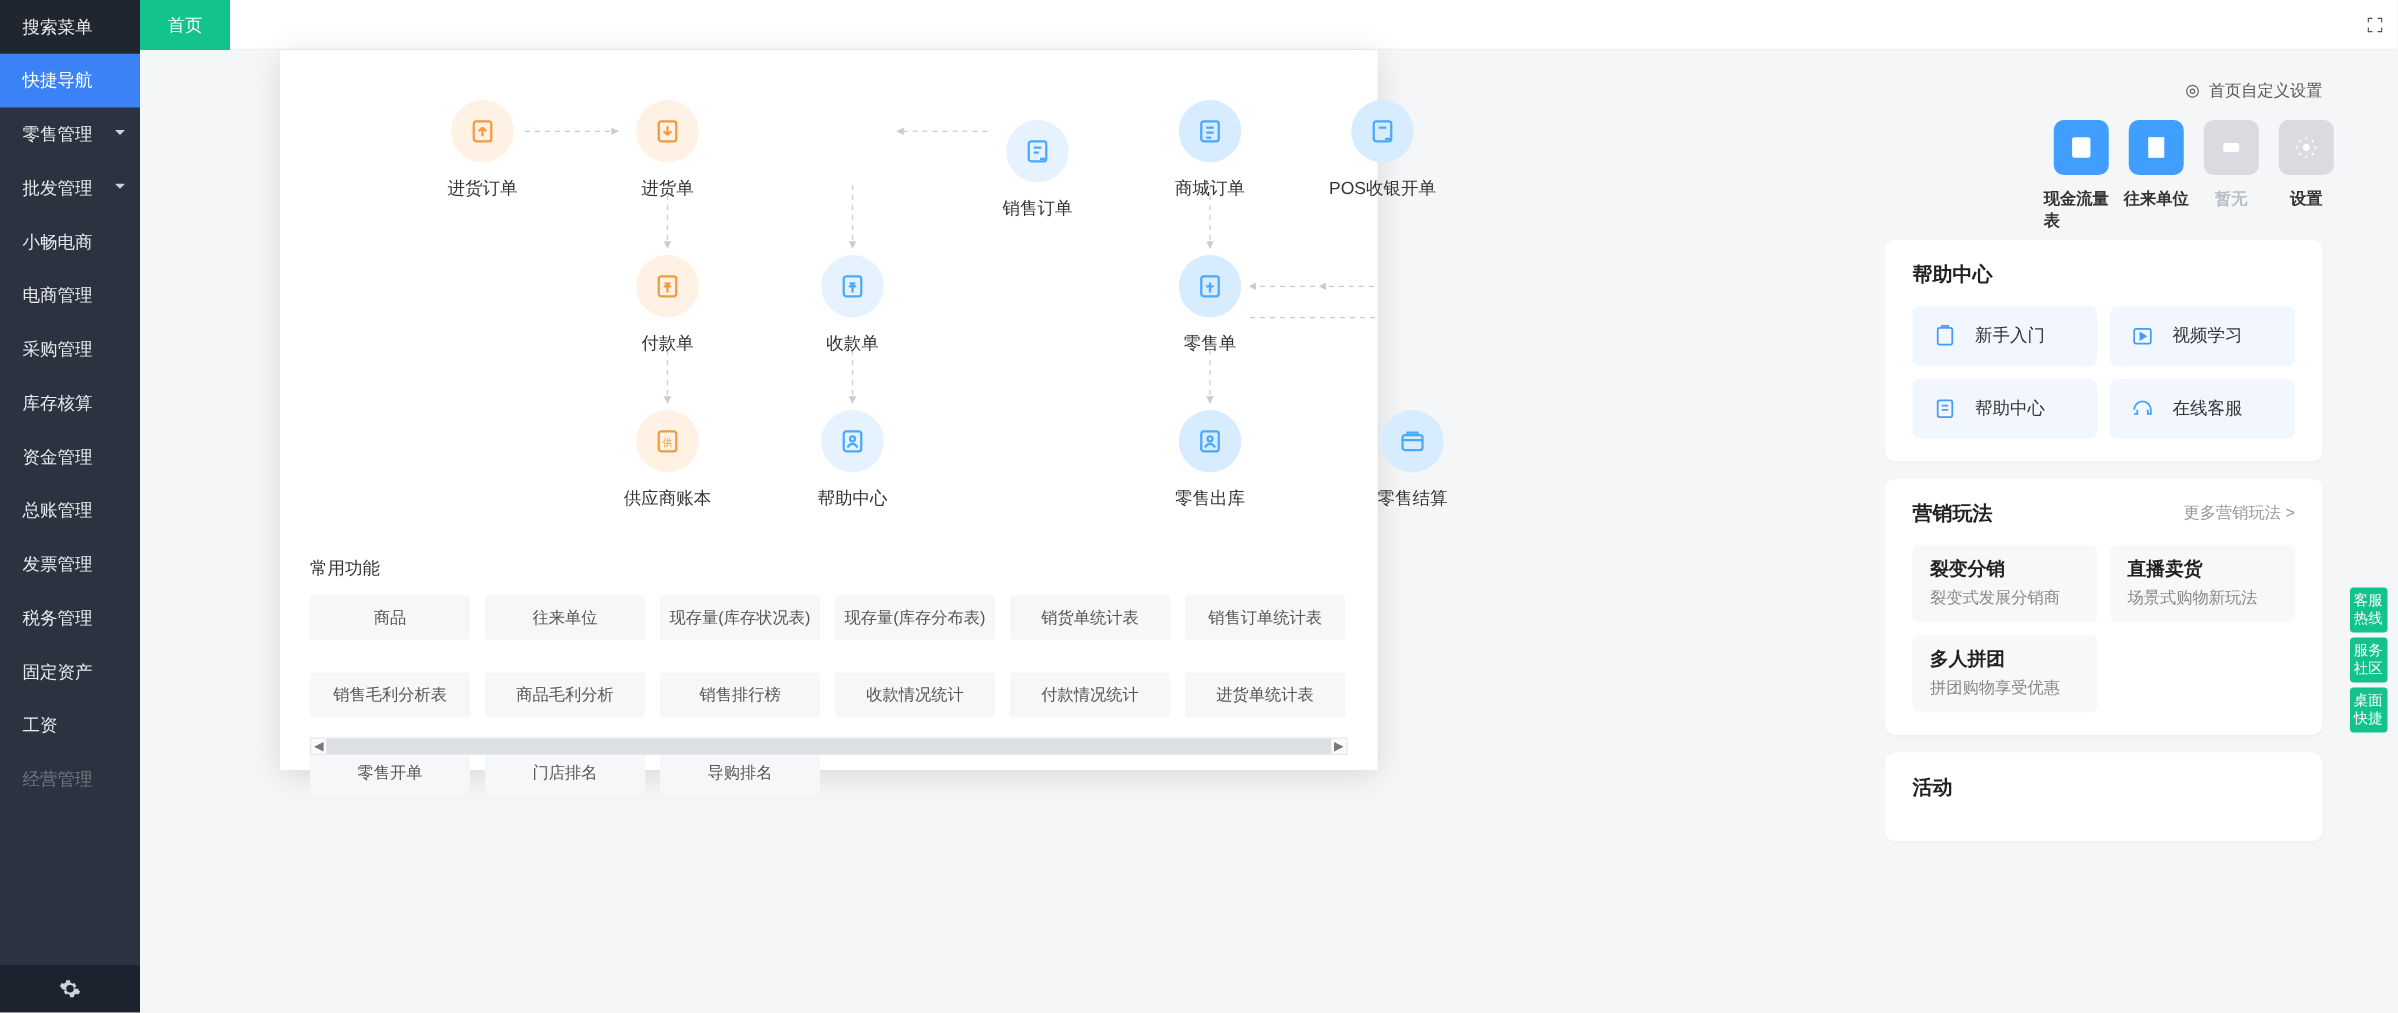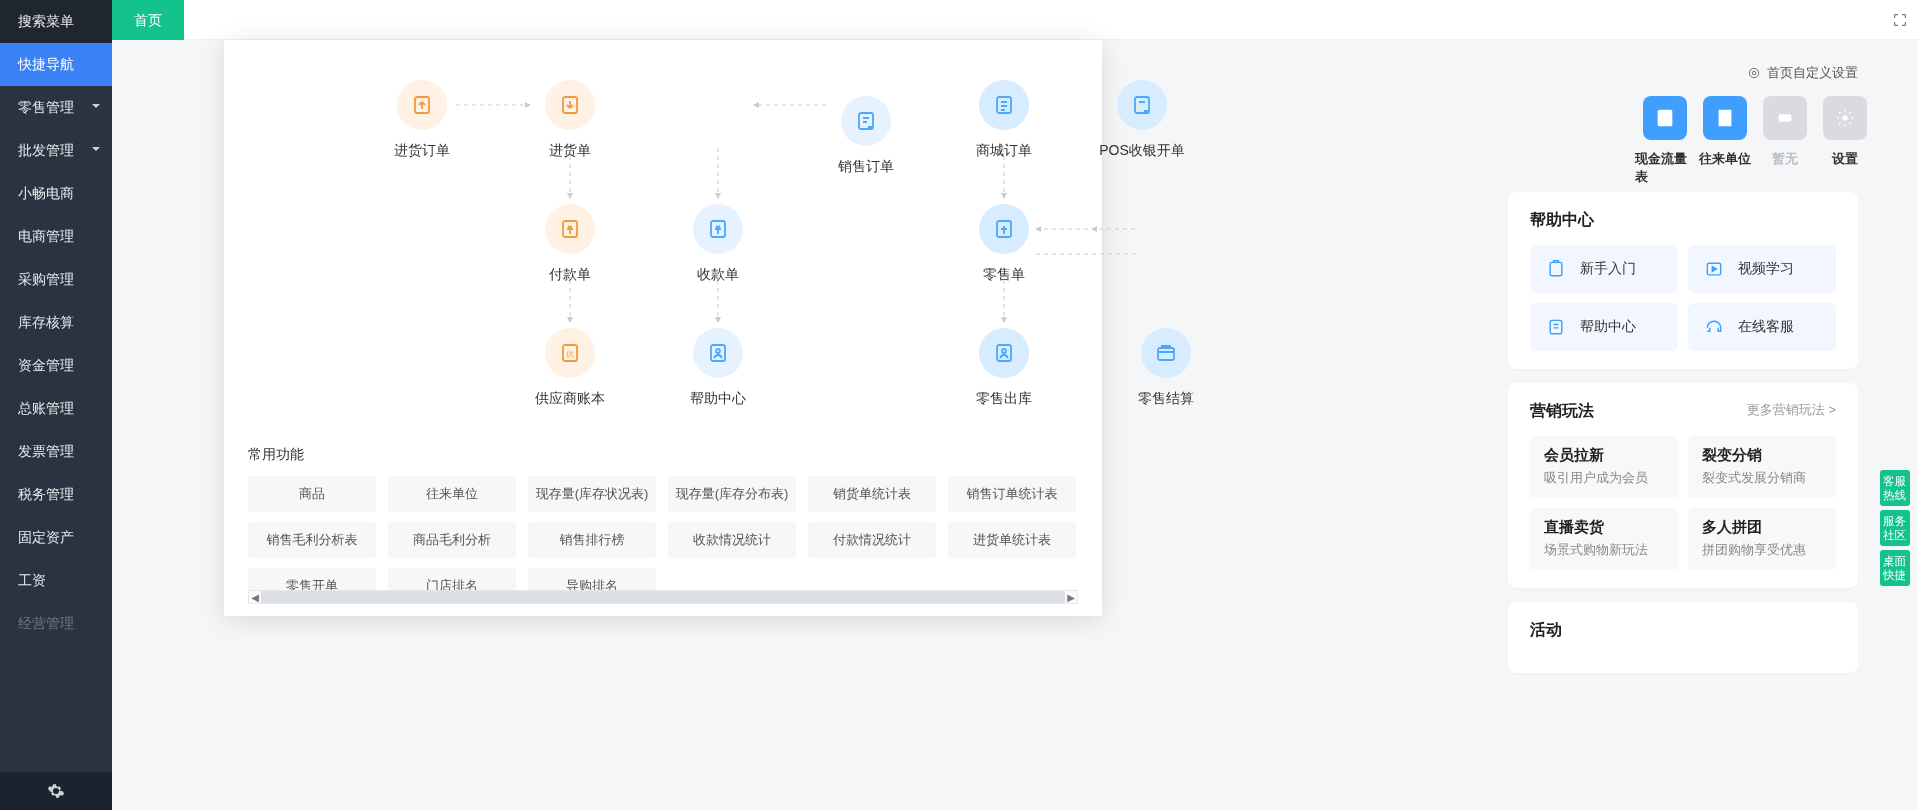--- a/index.html
+++ b/index.html
@@ -44,37 +44,37 @@
 .mkt-item { background: #f7f8fa; border-radius: 6px; height: 62px; padding: 10px 14px; cursor:pointer; }
 .mkt-item .t { font-size: 15px; font-weight: 600; color: #222; }
 .mkt-item .d { font-size: 13px; color: #888; margin-top: 4px; }
 
 
 .floaters { position: absolute; right: 8px; top: 470px; display: flex; flex-direction: column; gap: 4px; }
 .floater { width: 30px; background: #14c28b; color: #fff; font-size: 11.5px; line-height: 14px; text-align: left; padding: 4px 3px; border-radius: 3px; cursor: pointer; }
 
 
 .flyout { position: absolute; left: 112px; top: 40px; width: 878px; height: 576px; background: #fff; box-shadow: 0 4px 24px rgba(0,0,0,0.12); z-index: 500; padding: 36px 0 12px 0; }
-.flow-area { position: relative; width: 100%; height: 370px; margin-left: 36px; }
+.flow-area { position: relative; width: 100%; height: 370px; }
 .flow-node { position: absolute; width: 148px; display: flex; flex-direction: column; align-items: center; gap: 12px; }
 .flow-icon { width: 50px; height: 50px; border-radius: 50%; display: flex; align-items: center; justify-content: center; }
 .flow-icon.orange { background: #fff1e3; }
 .flow-icon.blue-l { background: #e6f2ff; }
 .flow-icon.blue-s { background: #d7ecff; }
 .flow-icon svg { width: 24px; height: 24px; fill: none; stroke-width: 1.8; }
 .flow-icon.orange svg { stroke: #f19a3e; }
 .flow-icon.blue-l svg { stroke: #4aa8ff; }
 .flow-icon.blue-s svg { stroke: #4aa8ff; }
 .flow-label { font-size: 14px; color: #333; }
 
 .flow-svg { position: absolute; left: 0; top: 0; width: 100%; height: 100%; pointer-events: none; }
 .flow-svg line, .flow-svg polyline { stroke: #c7ccd3; stroke-width: 1; stroke-dasharray: 4 4; marker-end: url(#arrow); }
 
 .common-title { font-size: 14px; color: #333; margin: 0 0 12px 24px; }
-.common-grid { display: grid; grid-template-columns: repeat(6, 128px); gap: 10px 12px; padding: 0 24px; }
+.common-grid { display: grid; grid-template-columns: repeat(6, 128px); gap: 26px 12px; padding: 0 24px; }
 .common-btn { height: 36px; background: #f6f7f9; border: none; font-size: 13px; color: #555; cursor: pointer; border-radius: 2px; }
 
 .flyout-scroll { position: absolute; left: 24px; right: 24px; bottom: 12px; height: 14px; background: #fafafa; border: 1px solid #e5e7ea; display: flex; align-items: center; }
 .flyout-scroll .arrow { width: 12px; text-align: center; font-size: 10px; color: #777; }
 .flyout-scroll .track { flex: 1; height: 12px; background: #f0f1f3; position: relative; }
 .flyout-scroll .thumb { position: absolute; left: 0; top: 0; bottom: 0; width: 100%; background: #dcdfe4; }
 
 
 .n-r1c1 { left: 88px;  top: 4px; }
 .n-r1c2 { left: 236px; top: 4px; }
@@ -219,24 +219,20 @@
                 <span>在线客服</span>
               </div>
           </div>
         </div>
 
         <div class="card">
           <span class="more">更多营销玩法 &gt;</span>
           <h3>营销玩法</h3>
           <div class="mkt-grid">
             <div class="mkt-item">
-                <div class="t">会员拉新</div>
-                <div class="d">吸引用户成为会员</div>
-              </div>
-            <div class="mkt-item">
                 <div class="t">裂变分销</div>
                 <div class="d">裂变式发展分销商</div>
               </div>
             <div class="mkt-item">
                 <div class="t">直播卖货</div>
                 <div class="d">场景式购物新玩法</div>
               </div>
             <div class="mkt-item">
                 <div class="t">多人拼团</div>
                 <div class="d">拼团购物享受优惠</div>

